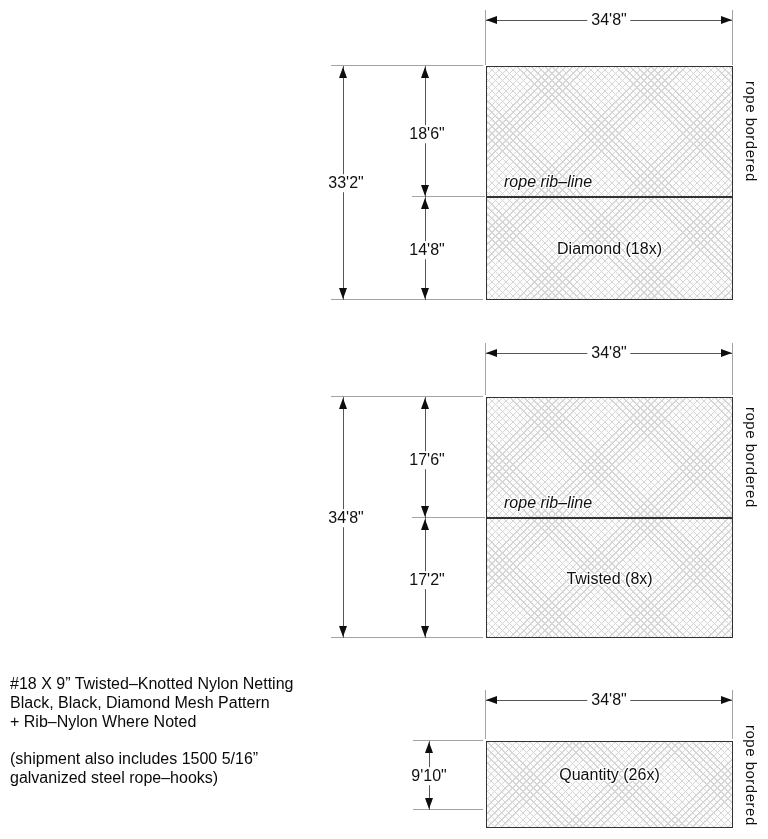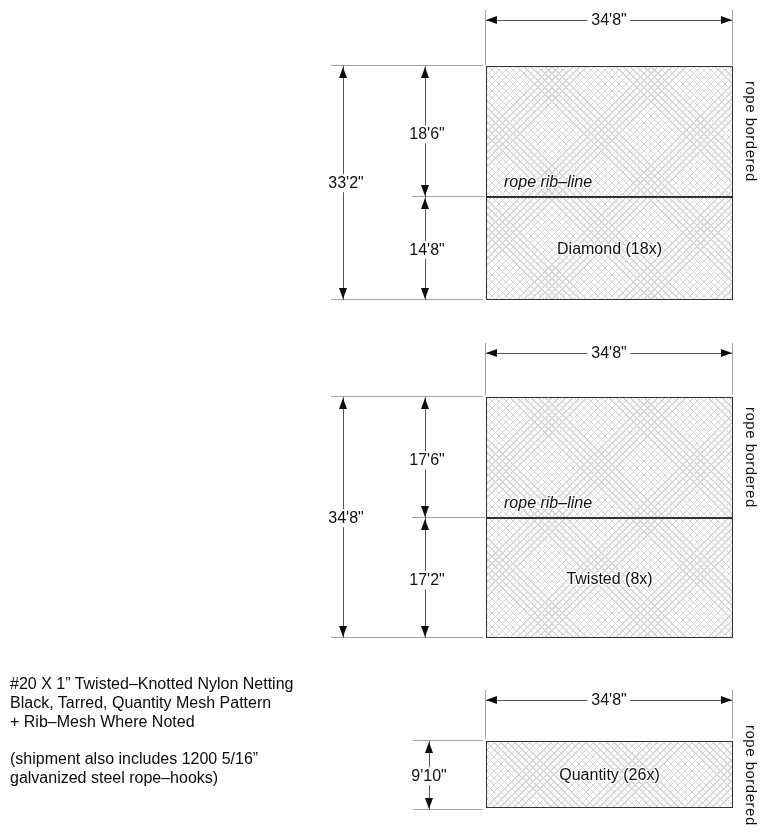--- a/index.html
+++ b/index.html
@@ -128,29 +128,29 @@
   <div class="arr arr-right" style="left:721px;top:696px;"></div>
   <div class="dim-label" style="left:609px;top:700px;">34'8"</div>
 
   <div class="hl ext" style="left:413px;top:740px;width:70px;"></div>
   <div class="hl ext" style="left:413px;top:809px;width:70px;"></div>
   <div class="vl dim" style="left:429px;top:741px;height:69px;"></div>
   <div class="arr arr-up" style="left:425px;top:742px;"></div>
   <div class="arr arr-down" style="left:425px;top:798px;"></div>
   <div class="dim-label" style="left:429px;top:776px;">9'10"</div>
 
-  <div class="panel" style="left:486px;top:741px;width:247px;height:67px;">
+  <div class="panel" style="left:486px;top:741px;width:247px;height:87px;">
     <div class="qty-label halo" style="top:33px;">Quantity (26x)</div>
   </div>
   <div class="side-label" style="top:741px;height:69px;">
     <span>rope bordered</span>
   </div>
 
   <div class="notes">
-    <div>#20 X 1” Twisted–Knotted Nylon Netting</div>
-    <div>Black, Tarred, Quantity Mesh Pattern</div>
-    <div>+ Rib–Mesh Where Noted</div>
+    <div>#18 X 9” Twisted–Knotted Nylon Netting</div>
+    <div>Black, Black, Diamond Mesh Pattern</div>
+    <div>+ Rib–Nylon Where Noted</div>
     <div class="gap"></div>
-    <div>(shipment also includes 1200 5/16”</div>
+    <div>(shipment also includes 1500 5/16”</div>
     <div>galvanized steel rope–hooks)</div>
   </div>
 
 </div>
 
 </body></html>

